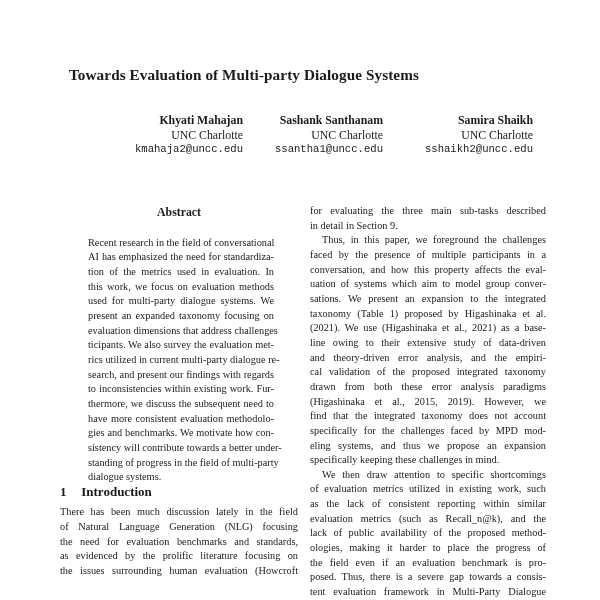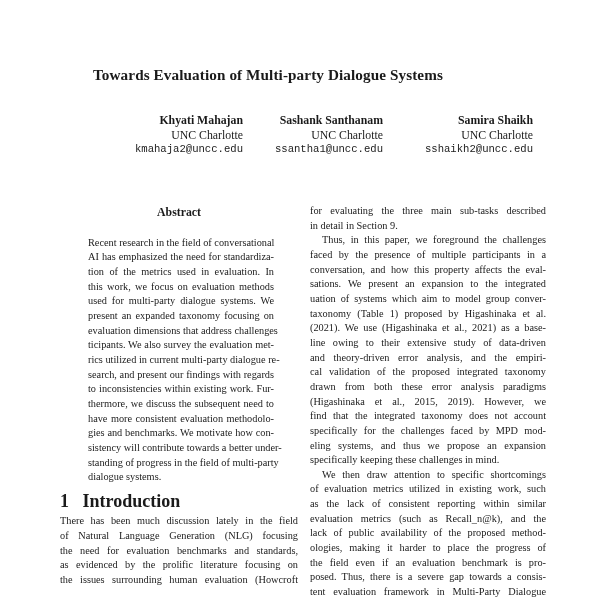--- a/index.html
+++ b/index.html
@@ -1,32 +1,32 @@
 <!DOCTYPE html>
 <html><head>
 <meta charset="utf-8">
 <style>
   html, body { margin: 0; padding: 0; background: #ffffff; }
   body { width: 600px; height: 600px; overflow: hidden; position: relative;
          font-family: "Liberation Serif", "DejaVu Serif", serif; color: #1a1a1a; }
   .title { position: absolute; top: 66px; left: 0; width: 488px; text-align: center;
-           font-weight: bold; font-size: 15.2px; letter-spacing: 0.1px; padding-left: 24px; }
+           font-weight: bold; font-size: 15.2px; letter-spacing: 0.1px; }
   .author { position: absolute; top: 113px; width: 160px; text-align: right; line-height: 14.5px; }
   .author .name { font-weight: bold; font-size: 11.8px; }
   .author .aff { font-size: 11.8px; }
   .author .email { font-family: "Liberation Mono", "DejaVu Sans Mono", monospace; font-size: 10.6px; }
   .a1 { left: 83px; } .a2 { left: 223px; } .a3 { left: 373px; }
   .col { position: absolute; font-size: 10.3px; line-height: 14.65px; }
   .left { left: 60px; width: 238px; top: 205px; }
   .right { left: 310px; width: 236px; top: 204px; }
   .abs-head { text-align: center; font-weight: bold; font-size: 11.8px; margin-bottom: 7px; }
   .abstract { margin: 16px 0 0 28px; width: 186px; text-align: justify; text-align-last: left; }
   .abstract .l, .para .l { display: block; white-space: nowrap; text-align: justify; text-align-last: justify; }
   .abstract .l.last, .para .l.last { text-align-last: left; }
-  .sec-head { font-weight: bold; font-size: 18px; margin-top: 9px; margin-bottom: 6px; }
+  .sec-head { font-weight: bold; font-size: 13px; margin-bottom: 6px; }
   .sec-head .num { display: inline-block; width: 18px; }
   .para { margin: 0; }
   .para .l.indent { text-indent: 12px; }
 </style>
 </head>
 <body>
 
 <div class="title">Towards Evaluation of Multi-party Dialogue Systems</div>
 
 <div class="author a1">
@@ -83,22 +83,22 @@
 
 <div class="col right">
   <div class="para">
     <span class="l">for evaluating the three main sub-tasks described</span>
     <span class="l last">in detail in Section 9.</span>
   </div>
   <div class="para">
     <span class="l indent">Thus, in this paper, we foreground the challenges</span>
     <span class="l">faced by the presence of multiple participants in a</span>
     <span class="l">conversation, and how this property affects the eval-</span>
+    <span class="l">uation of systems which aim to model group conver-</span>
     <span class="l">sations. We present an expansion to the integrated</span>
-    <span class="l">uation of systems which aim to model group conver-</span>
     <span class="l">taxonomy (Table 1) proposed by Higashinaka et al.</span>
     <span class="l">(2021). We use (Higashinaka et al., 2021) as a base-</span>
     <span class="l">line owing to their extensive study of data-driven</span>
     <span class="l">and theory-driven error analysis, and the empiri-</span>
     <span class="l">cal validation of the proposed integrated taxonomy</span>
     <span class="l">drawn from both these error analysis paradigms</span>
     <span class="l">(Higashinaka et al., 2015, 2019). However, we</span>
     <span class="l">find that the integrated taxonomy does not account</span>
     <span class="l">specifically for the challenges faced by MPD mod-</span>
     <span class="l">eling systems, and thus we propose an expansion</span>

